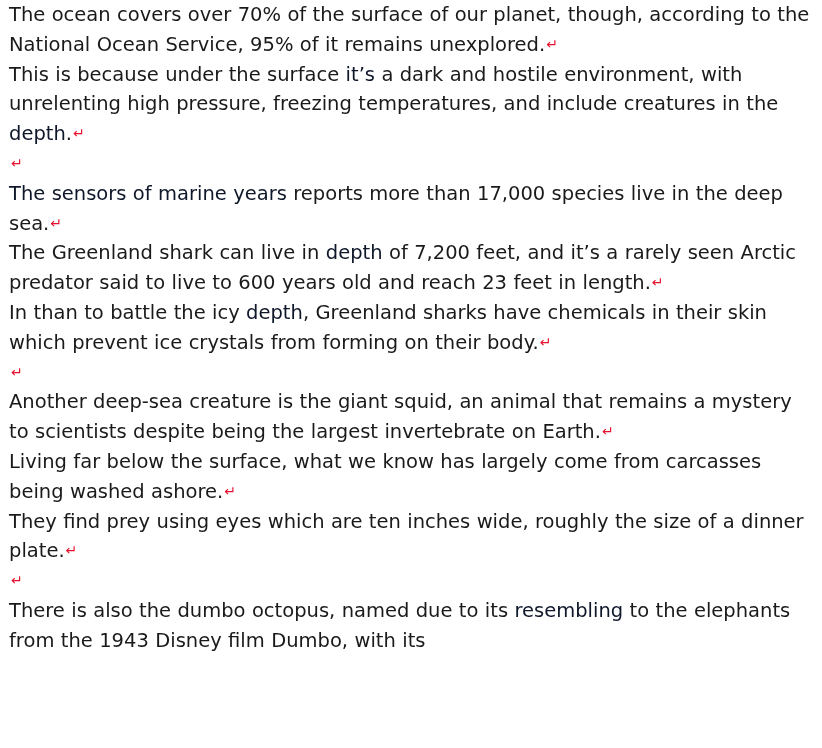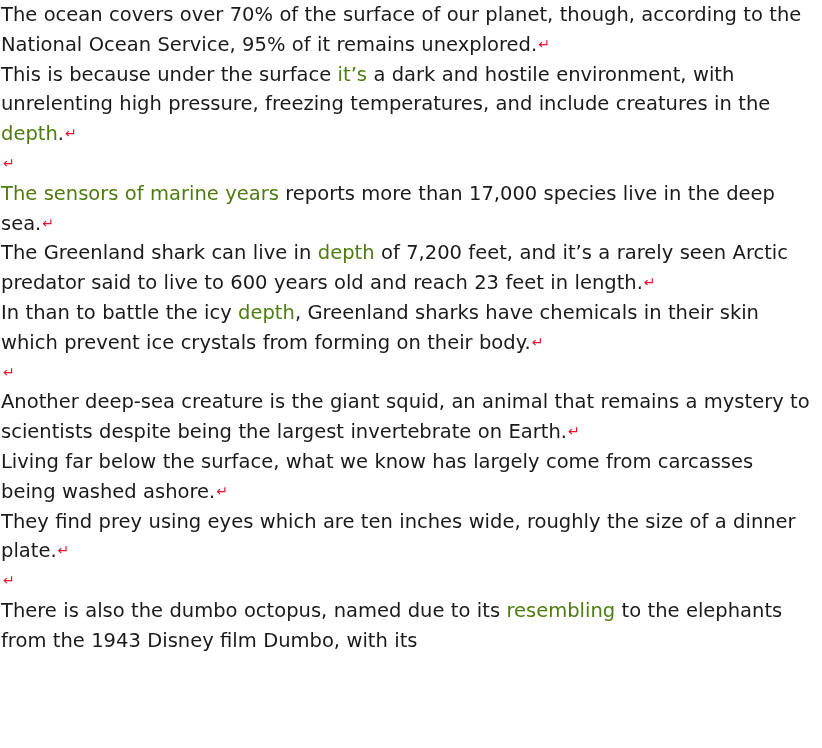--- a/index.html
+++ b/index.html
@@ -11,37 +11,37 @@
     width: 822px;
     height: 748px;
     font-family: "DejaVu Sans", sans-serif;
     color: #1a1a1a;
   }
   .page {
     position: relative;
     width: 822px;
     height: 748px;
     box-sizing: border-box;
-    padding: 0px 12px 0 1px;
+    padding: 0px 12px 0 9px;
     overflow: hidden;
   }
   .para {
     font-size: 19.5px;
     line-height: 29.8px;
     color: #1a1a1a;
     margin: 0;
     padding: 0;
     text-align: left;
     word-spacing: 0.2px;
   }
   .para.empty {
     min-height: 29.8px;
   }
   .hl {
-    color: #4d7c0f;
+    color: #0f172a;
   }
   .pilcrow {
     color: #e8112d;
     font-size: 14px;
     vertical-align: 2px;
     padding-left: 1px;
     font-family: "DejaVu Sans", sans-serif;
   }
   .pilcrow.lone {
     display: inline-block;

